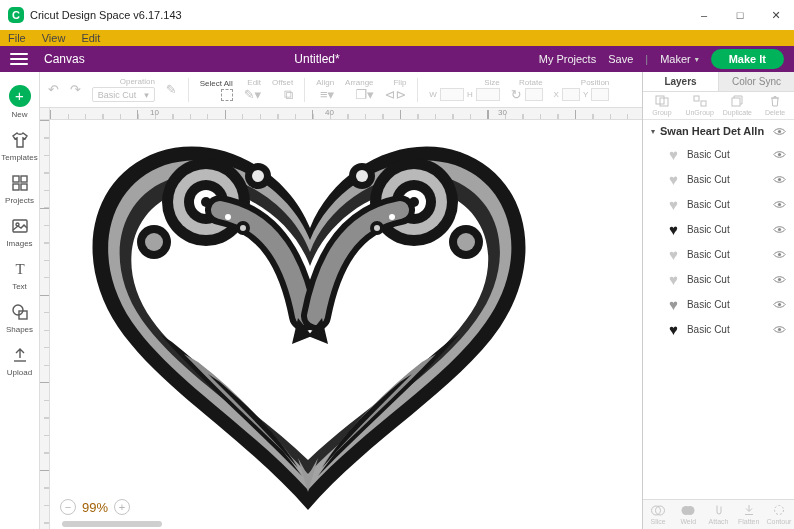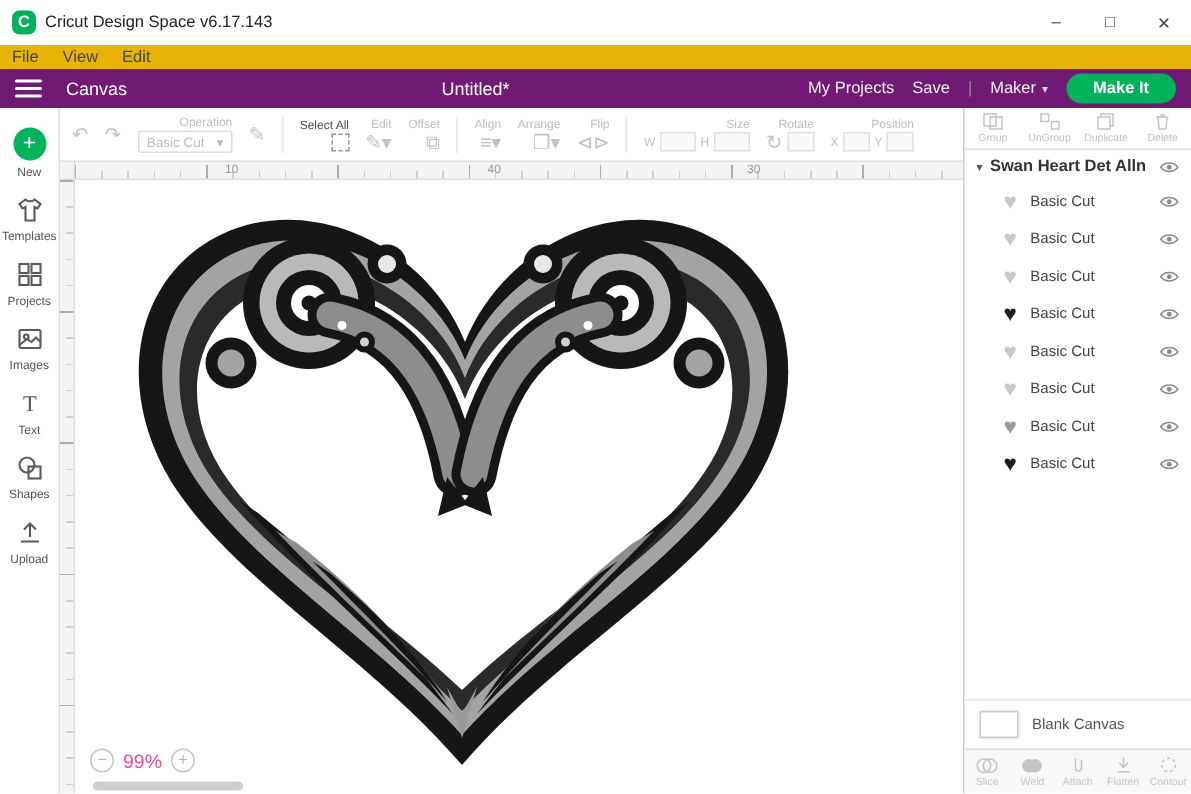--- a/index.html
+++ b/index.html
@@ -75,21 +75,21 @@
   .ruler-v { position:absolute; top:12px; left:0; bottom:0; width:10px; background-color:#f4f4f4;
              border-right:1px solid #ddd;
              background-image:repeating-linear-gradient(to bottom,#adadad 0 1px,transparent 1px 87.5px),
                               repeating-linear-gradient(to bottom,#cfcfcf 0 1px,transparent 1px 17.5px);
              background-size:9px 100%,5px 100%; background-position:right top,right top; background-repeat:no-repeat; }
   .ruler-num { position:absolute; top:0; font-size:8px; color:#999; }
   .artwork { position:absolute; left:18px; top:16px; }
   .zoomctl { position:absolute; left:20px; bottom:14px; display:flex; align-items:center; gap:6px; }
   .zoom-btn { width:16px; height:16px; border:1px solid #c5c5c5; border-radius:50%; font-size:11px;
               line-height:14px; text-align:center; color:#b5b5b5; background:#fff; }
-  .zoom-val { font-size:13px; color:#ec4899; }
+  .zoom-val { font-size:13px; color:#a16207; }
   .hscroll { position:absolute; left:22px; bottom:2px; width:100px; height:6px; border-radius:3px; background:#cfcfcf; }
 
   
   .rightpanel { width:152px; border-left:1px solid #ccc; display:flex; flex-direction:column; background:#fff; }
   .panel-tabs { display:flex; height:20px; border-bottom:1px solid #ddd; flex:0 0 auto; }
   .ptab { flex:1; font-size:10px; display:flex; align-items:center; justify-content:center; }
   .ptab.active { background:#fff; color:#444; font-weight:bold; }
   .ptab.inactive { background:#ececec; color:#888; border-left:1px solid #ddd; }
   .panel-actions { display:flex; height:28px; border-bottom:1px solid #e3e3e3; flex:0 0 auto; }
   .pact { flex:1; display:flex; flex-direction:column; align-items:center; justify-content:center; gap:2px; }
@@ -352,20 +352,24 @@
       <div class="zoomctl">
         <div class="zoom-btn">−</div>
         <span class="zoom-val">99%</span>
         <div class="zoom-btn">+</div>
       </div>
       <div class="hscroll"></div>
     </div>
   </div>
 
   <div class="rightpanel">
+    <div class="panel-tabs">
+      <div class="ptab active">Layers</div>
+      <div class="ptab inactive">Color Sync</div>
+    </div>
 
     <div class="panel-actions">
       <div class="pact">
         <svg width="14" height="12" viewBox="0 0 14 12">
             <rect x="1" y="1" width="8" height="8" fill="none" stroke="#c2c2c2"></rect>
             <rect x="5" y="3" width="8" height="8" fill="none" stroke="#c2c2c2"></rect>
           </svg>
         <span class="pact-label">Group</span>
       </div>
       <div class="pact">
@@ -477,24 +481,20 @@
         <span class="layer-label">Basic Cut</span>
         <span class="eye">
             <svg width="13" height="9" viewBox="0 0 13 9">
               <path d="M0.8 4.5 C3.5 0.8 9.5 0.8 12.2 4.5 C9.5 8.2 3.5 8.2 0.8 4.5 Z" fill="none" stroke="#8a8a8a"></path>
               <circle cx="6.5" cy="4.5" r="1.6" fill="#8a8a8a"></circle>
             </svg>
           </span>
       </div>
     </div>
 
-    <div class="blank-row">
-      <div class="blank-swatch"></div>
-      <span class="blank-label">Blank Canvas</span>
-    </div>
 
     <div class="panel-bottom">
       <div class="pbot">
         <svg width="16" height="11" viewBox="0 0 16 11">
             <circle cx="6" cy="5.5" r="4.5" fill="none" stroke="#c4c4c4"></circle>
             <circle cx="10" cy="5.5" r="4.5" fill="none" stroke="#c4c4c4"></circle>
           </svg>
         <span class="pbot-label">Slice</span>
       </div>
       <div class="pbot">

